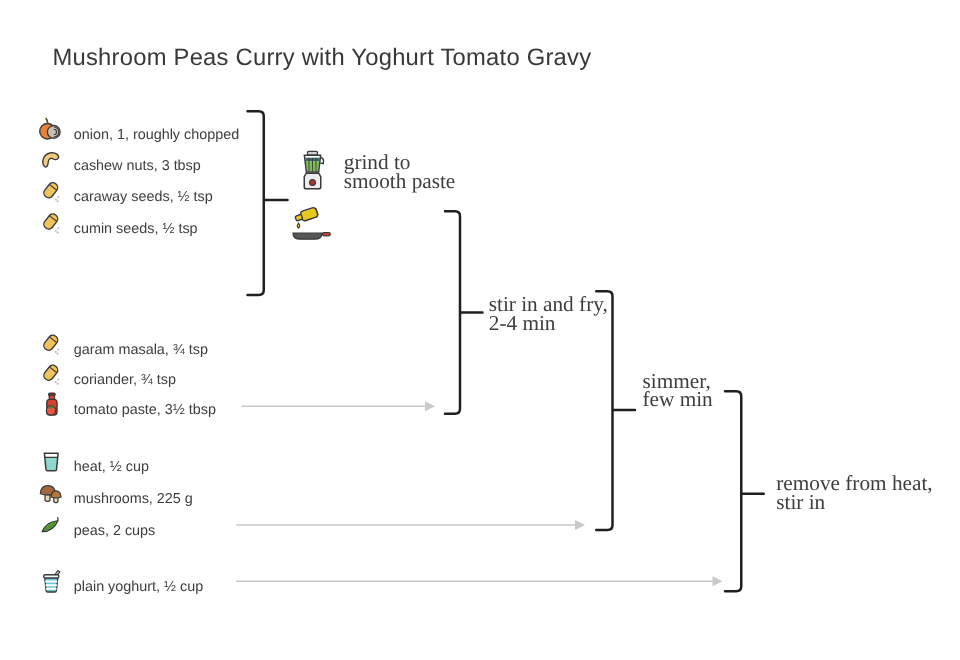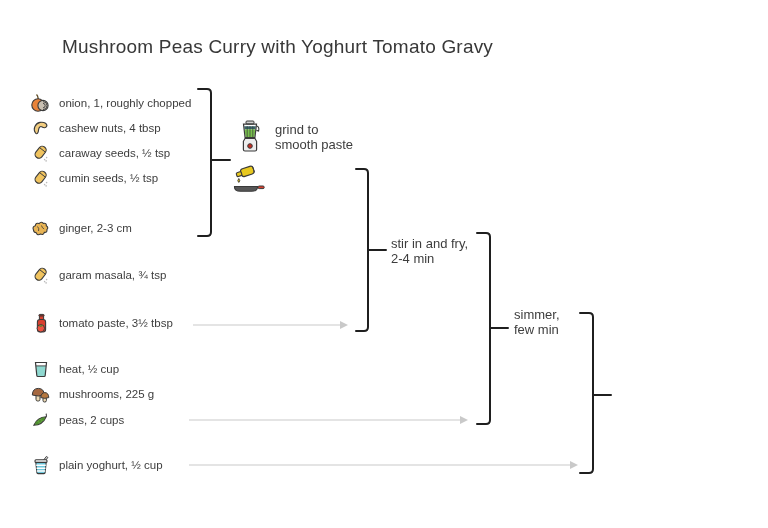--- a/index.html
+++ b/index.html
@@ -2,28 +2,28 @@
 <html><head>
 <meta charset="utf-8">
 <style>
   html,body{margin:0;padding:0;background:#fff;}
   #canvas{
     position:relative;width:768px;height:528px;background:#ffffff;
     font-family:"Liberation Sans", sans-serif;overflow:hidden;
   }
   #title{
     position:absolute;left:42px;top:36px;font-size:19px;color:#383838;
-    letter-spacing:.2px;white-space:nowrap;margin-left:20px;
+    letter-spacing:.2px;white-space:nowrap;
   }
-  .row{position:absolute;left:29px;height:22px;display:flex;align-items:center;gap:8px;}
+  .row{position:absolute;left:29px;height:22px;display:flex;align-items:flex-end;gap:8px;}
   .ic{width:22px;height:22px;display:flex;align-items:center;justify-content:center;flex:0 0 22px;}
   .ic svg{display:block;}
   .lbl{font-size:11.5px;color:#3d3d3d;white-space:nowrap;}
   .step-ic{position:absolute;}
-  .step-txt{position:absolute;font-size:13px;line-height:14.5px;color:#3d3d3d;white-space:nowrap;}
+  .step-txt{position:absolute;font-size:17px;line-height:14.5px;color:#3d3d3d;white-space:nowrap;font-family:Liberation Serif, serif;}
   #overlay{position:absolute;left:0;top:0;width:768px;height:528px;}
 </style>
 </head>
 <body>
 
 <div id="canvas">
 
   <div id="title">Mushroom Peas Curry with Yoghurt Tomato Gravy</div>
 
   <div class="row" style="top:92px">
@@ -37,21 +37,21 @@
     </span>
     <span class="lbl">onion, 1, roughly chopped</span>
   </div>
 
   <div class="row" style="top:117px">
     <span class="ic">
       <svg width="20" height="20" viewBox="0 0 20 20">
         <path d="M5.5 15 C2.8 11.5 4.8 5.5 10 4.4 C14.6 3.4 17.8 6.4 16.6 8.6 C15.8 10.1 13.4 9.9 12.2 9 C10.4 7.8 8.8 9.3 8.6 11.6 C8.4 14.4 7.1 17 5.5 15 Z" fill="#f2cd80" stroke="#3a3a3a" stroke-width="1.1"></path>
       </svg>
     </span>
-    <span class="lbl">cashew nuts, 4 tbsp</span>
+    <span class="lbl">cashew nuts, 3 tbsp</span>
   </div>
 
   <div class="row" style="top:167px">
     <span class="ic">
       <svg width="20" height="20" viewBox="0 0 20 20">
         <g transform="rotate(38 10 10)">
           <rect x="6.2" y="2.5" width="7.6" height="13" rx="3.6" fill="#f0c35e" stroke="#3a3a3a" stroke-width="1.1"></rect>
           <line x1="6.5" y1="6" x2="13.5" y2="6" stroke="#3a3a3a" stroke-width="0.9"></line>
         </g>
         <g fill="#b9b9b9">
@@ -75,47 +75,54 @@
             <circle cx="14.6" cy="16.6" r="0.8"></circle>
             <circle cx="16.6" cy="14.6" r="0.8"></circle>
             <circle cx="16.1" cy="17.9" r="0.8"></circle>
           </g>
       </svg>
     </span>
     <span class="lbl">caraway seeds, ½ tsp</span>
   </div>
 
 
-  <div class="row" style="top:217px">
-    <span class="ic">
-      <svg width="20" height="20" viewBox="0 0 20 20">
-        <path d="M3.5 12 q-1.5 -3.5 1.8 -4.2 q0.4 -3.4 3.8 -2.2 q2.2 -2.6 4.2 -0.2 q3.4 -0.8 3 2.4 q2.6 1.6 0.6 3.8 q0.6 3 -2.6 2.8 q-0.8 3 -3.8 1.6 q-3.2 1.8 -4.2 -1.2 q-2.8 -0.4 -2.8 -2.8 z" fill="#e8b455" stroke="#3a3a3a" stroke-width="1.1"></path>
-        <path d="M7.5 8.5 q2 2 1 4.5 M11.5 7.5 q0.5 2.5 2.6 3.4" stroke="#3a3a3a" stroke-width="0.8" fill="none"></path>
-      </svg>
-    </span>
-    <span class="lbl">ginger, 2-3 cm</span>
-  </div>
 
   <div class="row" style="top:264px">
     <span class="ic">
       <svg width="20" height="20" viewBox="0 0 20 20">
         <g transform="rotate(38 10 10)">
           <rect x="6.2" y="2.5" width="7.6" height="13" rx="3.6" fill="#f0c35e" stroke="#3a3a3a" stroke-width="1.1"></rect>
           <line x1="6.5" y1="6" x2="13.5" y2="6" stroke="#3a3a3a" stroke-width="0.9"></line>
         </g>
         <g fill="#b9b9b9">
             <circle cx="14.6" cy="16.6" r="0.8"></circle>
             <circle cx="16.6" cy="14.6" r="0.8"></circle>
             <circle cx="16.1" cy="17.9" r="0.8"></circle>
           </g>
       </svg>
     </span>
     <span class="lbl">garam masala, ¾ tsp</span>
   </div>
 
+  <div class="row" style="top:288px">
+    <span class="ic">
+      <svg width="20" height="20" viewBox="0 0 20 20">
+        <g transform="rotate(38 10 10)">
+          <rect x="6.2" y="2.5" width="7.6" height="13" rx="3.6" fill="#f0c35e" stroke="#3a3a3a" stroke-width="1.1"></rect>
+          <line x1="6.5" y1="6" x2="13.5" y2="6" stroke="#3a3a3a" stroke-width="0.9"></line>
+        </g>
+        <g fill="#b9b9b9">
+            <circle cx="14.6" cy="16.6" r="0.8"></circle>
+            <circle cx="16.6" cy="14.6" r="0.8"></circle>
+            <circle cx="16.1" cy="17.9" r="0.8"></circle>
+          </g>
+      </svg>
+    </span>
+    <span class="lbl">coriander, ¾ tsp</span>
+  </div>
 
   <div class="row" style="top:312px">
     <span class="ic">
       <svg width="20" height="20" viewBox="0 0 20 20">
         <rect x="8.9" y="1.4" width="5.2" height="2.2" rx="0.9" fill="#8c2d22" stroke="#3a3a3a" stroke-width="1"></rect>
         <rect x="9.4" y="3" width="4.2" height="4" rx="1" fill="#d8402f" stroke="#3a3a3a" stroke-width="1"></rect>
         <rect x="7.4" y="6.5" width="8.2" height="12.5" rx="2.5" fill="#d8402f" stroke="#3a3a3a" stroke-width="1.1"></rect>
         <circle cx="10.8" cy="15.3" r="3.7" fill="#ef5341" stroke="#3a3a3a" stroke-width="1"></circle>
         <path d="M9.2 12.4 l1.6 1 1.8 -1.1" stroke="#4c8c2b" stroke-width="1.2" fill="none"></path>
       </svg>
@@ -203,25 +210,29 @@
       <path d="M3.5 22.5 h23 q0.3 4.8 -6 4.8 h-11 q-6.3 0 -6 -4.8 z" fill="#575757" stroke="#3a3a3a" stroke-width="1.1"></path>
       <rect x="27" y="22" width="6.2" height="2.6" rx="1.2" fill="#d8402f" stroke="#3a3a3a" stroke-width="1"></rect>
     </svg>
   </div>
 
   <div class="step-txt" style="left:391px;top:237px">
     <div>stir in and fry,</div>
     <div>2-4 min</div>
   </div>
 
-  <div class="step-txt" style="left:514px;top:308px">
+  <div class="step-txt" style="left:514px;top:298px">
     <div>simmer,</div>
     <div>few min</div>
   </div>
 
+  <div class="step-txt" style="left:621px;top:380px">
+    <div>remove from heat,</div>
+    <div>stir in</div>
+  </div>
 
   <svg id="overlay">
     <g stroke="#1f1f1f" stroke-width="2" fill="none" stroke-linecap="round">
       <path d="M198 89 L207 89 Q211 89 211 93 L211 232 Q211 236 207 236 L198 236 M211 160 L230 160"></path>
       <path d="M356 169 L364 169 Q368 169 368 173 L368 327 Q368 331 364 331 L356 331 M368 250 L386 250"></path>
       <path d="M477 233 L486 233 Q490 233 490 237 L490 420 Q490 424 486 424 L477 424 M490 328 L508 328"></path>
       <path d="M580 313 L589 313 Q593 313 593 317 L593 469 Q593 473 589 473 L580 473 M593 395 L611 395"></path>
     </g>
     <g stroke="#c9c9c9" stroke-width="1.2" fill="none">
       <line x1="193" y1="325" x2="341" y2="325"></line>

